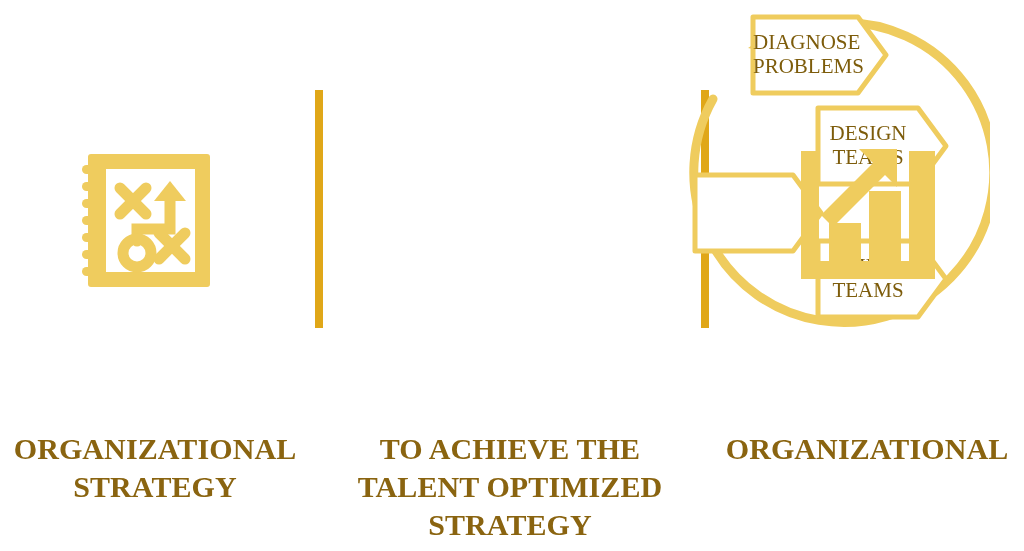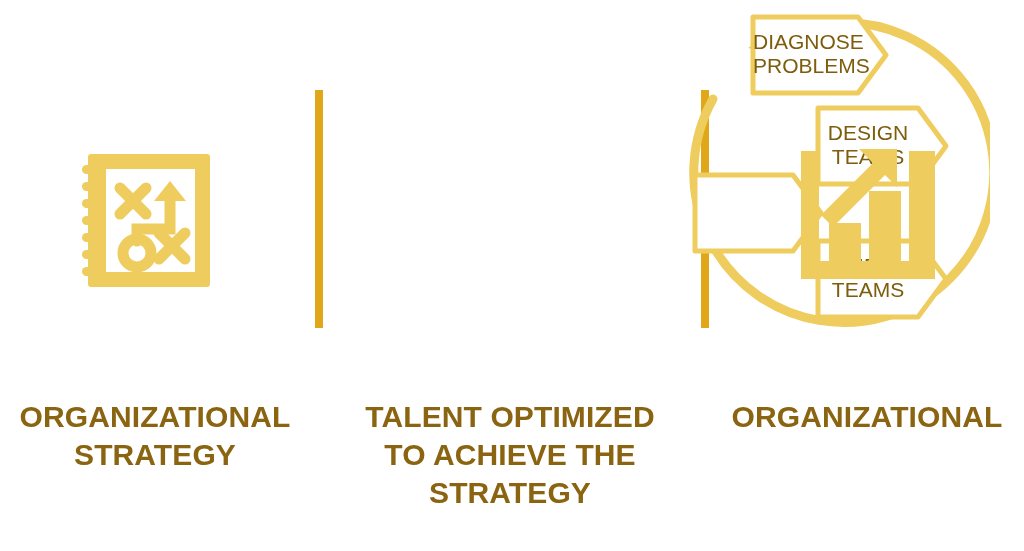--- a/index.html
+++ b/index.html
@@ -20,20 +20,21 @@
     inset: 0;
     width: 1024px;
     height: 551px;
   }
 
   
   .panel {
     position: absolute;
     top: 0;
     height: 551px;
+    font-family: Liberation Serif, serif;
   }
   .panel-left   { left: 0px;   width: 310px; }
   .panel-center { left: 310px; width: 400px; }
   .panel-right  { left: 710px; width: 314px; }
 
   
   .icon-wrap {
     position: absolute;
     top: 140px;
     left: 0;
@@ -48,20 +49,21 @@
   .caption {
     position: absolute;
     left: 0;
     width: 100%;
     text-align: center;
     color: #8a6410;
     font-size: 30px;
     font-weight: bold;
     line-height: 1.27;
     letter-spacing: 0.1px;
+    margin-top: 32px;
   }
   .caption-side   { top: 398px; }
   .caption-center { top: 398px; }
   .caption .cline { display: block; white-space: nowrap; }
 
   
   .divider {
     position: absolute;
     top: 90px;
     width: 8px;
@@ -173,22 +175,22 @@
       <div class="chev-label" style="left:55px; top:183px; width:98px;">
       </div>
 
       <div class="chev-label" style="left:178px; top:249px; width:100px;">
         <span class="l">HIRE</span>
         <span class="l">TEAMS</span>
       </div>
     </div>
 
     <div class="caption caption-center">
+      <span class="cline">TO ACHIEVE THE</span>
       <span class="cline">TALENT OPTIMIZED</span>
-      <span class="cline">TO ACHIEVE THE</span>
       <span class="cline">STRATEGY</span>
     </div>
   </div>
 
   <div class="panel panel-right">
 
     <div class="icon-wrap">
       <svg width="140" height="150" viewBox="0 0 140 150">
         <g fill="#EFCC5E">
 

